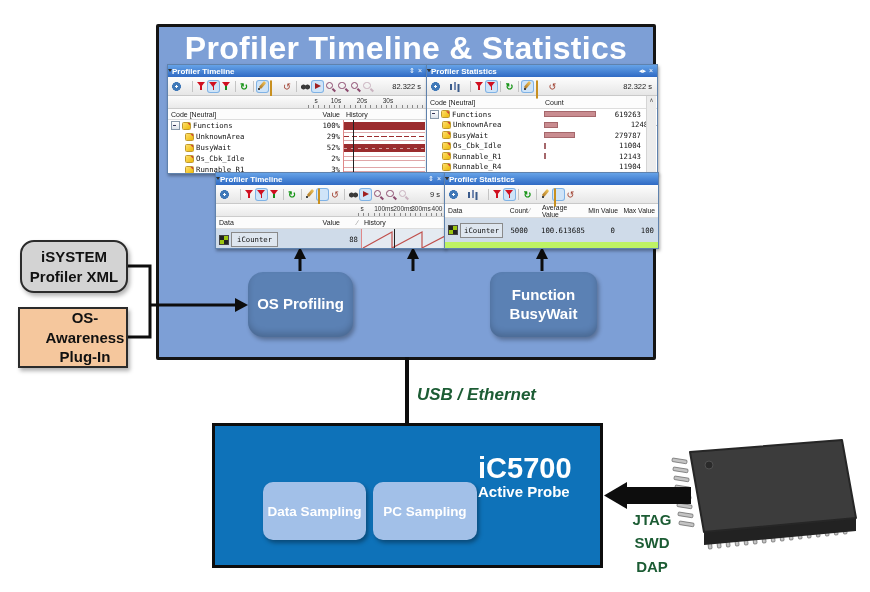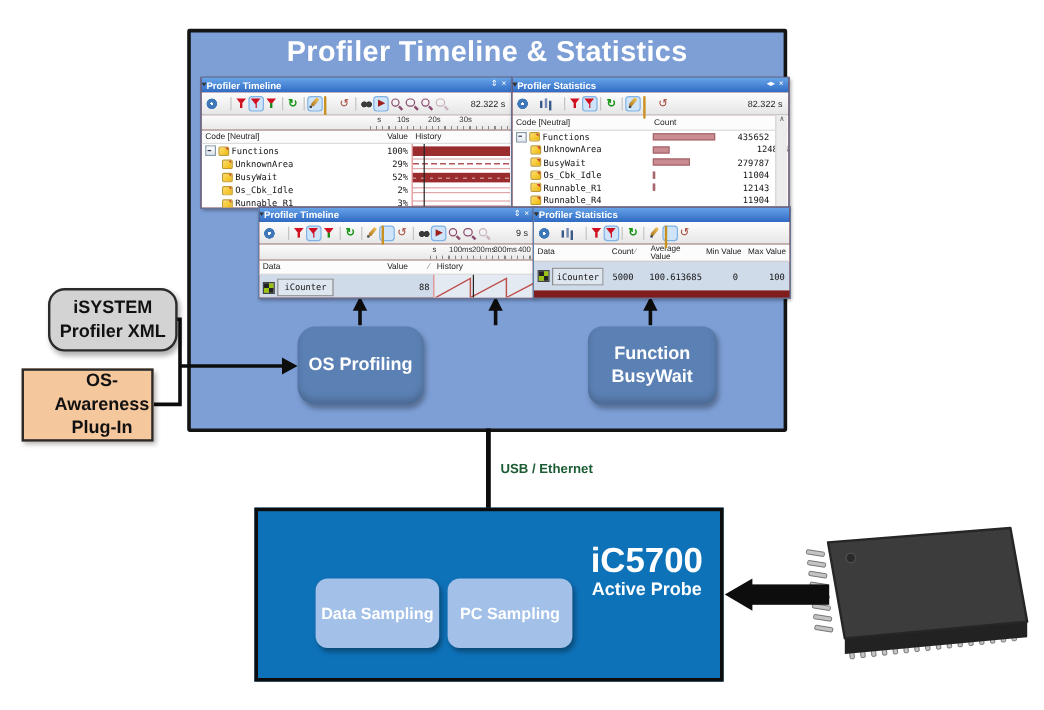--- a/index.html
+++ b/index.html
@@ -3,24 +3,24 @@
 <meta charset="utf-8">
 <style>
   html,body{margin:0;padding:0;background:#fff;}
   .canvas{position:relative;width:870px;height:592px;background:#ffffff;overflow:hidden;
           font-family:"Liberation Sans",sans-serif;}
 
   
   .panel{position:absolute;left:156px;top:24px;width:494px;height:330px;
          background:#7d9fd6;border:3px solid #141414;border-radius:2px;}
   .panel-title{position:absolute;left:156px;top:30px;width:500px;text-align:center;
-         color:#fff;font-size:24px;font-weight:600;letter-spacing:.3px;}
-
-  
-  .win{position:absolute;background:#7f1d1d;border:1px solid #5f82ad;box-shadow:1px 2px 3px rgba(0,0,0,.35);
+         color:#fff;font-size:32px;font-weight:600;letter-spacing:.3px;}
+
+  
+  .win{position:absolute;background:#bef264;border:1px solid #5f82ad;box-shadow:1px 2px 3px rgba(0,0,0,.35);
        overflow:hidden;font-family:"Liberation Sans",sans-serif;}
   .tbar{height:12px;background:linear-gradient(#66a3e8,#2f6ac4);color:#fff;font-size:8px;
         font-weight:bold;display:flex;align-items:center;padding:0 4px;}
   .tbar .sp{flex:1}
   .tbtn{font-size:7px;font-weight:normal;margin-left:3px;line-height:12px;cursor:default}
   .tools{height:18px;background:linear-gradient(#fdfdfd,#e6e6e6);border-bottom:1px solid #c9c9c9;
          display:flex;align-items:center;gap:1.5px;padding:0 3px;}
   .time{margin-left:auto;font-size:7.5px;color:#222;padding-right:2px;white-space:nowrap}
 
   
@@ -107,21 +107,21 @@
         align-items:center;justify-content:center;text-align:center;font-weight:bold;}
   .box-gray{background:#d3d3d3;border:2.5px solid #2b2b2b;border-radius:14px;color:#111;
         font-size:15px;line-height:1.3;box-shadow:2px 3px 4px rgba(0,0,0,.3);}
   .box-peach{background:#f5c79d;border:2.5px solid #2b2b2b;color:#111;font-size:15px;line-height:1.3;
         box-shadow:2px 3px 4px rgba(0,0,0,.3);}
   .box-steel{background:#5b81b4;border-radius:12px;color:#fff;font-size:15px;line-height:1.25;
         box-shadow:inset 0 -4px 6px rgba(0,0,0,.18),2px 3px 4px rgba(0,0,0,.3);}
   .box-probe{background:#0e72b9;border:3px solid #0d0d0d;}
   .box-light{background:#a2c0e8;border-radius:10px;color:#fff;font-size:13.5px;font-weight:bold;
         box-shadow:2px 3px 4px rgba(0,0,0,.35);}
-  .probe-text{position:absolute;left:478px;top:453px;width:122px;text-align:center;color:#fff;}
+  .probe-text{position:absolute;left:478px;top:453px;width:122px;color:#fff;}
   .probe-name{font-size:29px;font-weight:bold;line-height:1.05;}
   .probe-sub{font-size:15px;font-weight:bold;line-height:1.2;}
   .green-label{position:absolute;color:#1c5c34;font-weight:bold;}
 </style>
 </head>
 <body>
 
 <div class="canvas">
 
   <div class="panel"></div>
@@ -312,21 +312,21 @@
     </div>
     <div class="rows" style="height:65px;overflow:hidden">
       <div class="trow" style="height:10.5px">
         <div class="cell" style="width:115px">
             <span class="exp"></span>
             <span class="fic"></span>
             <span>Functions</span>
           </div>
         <div class="cell num" style="flex:1;position:relative;padding-right:16px">
             <div class="cbar" style="width:52px"></div>
-            <span style="position:relative">435652</span>
+            <span style="position:relative">619263</span>
           </div>
       </div>
       <div class="trow" style="height:10.5px">
         <div class="cell" style="width:115px;padding-left:15px">
             <span class="fic"></span>
             <span>UnknownArea</span>
           </div>
         <div class="cell num" style="flex:1;position:relative;padding-right:0">
             <div class="cbar" style="width:14px"></div>
             <span style="position:relative">124834</span>
@@ -468,45 +468,50 @@
         <span style="border:1px solid #8a8a8a;background:#dee6ef;padding:2px 3px">iCounter</span>
       </div>
       <div class="cell num" style="width:26px;padding:0 1px">5000</div>
       <div style="width:10px"></div>
       <div class="cell num" style="width:48px;justify-content:flex-start;padding-left:2px">100.613685</div>
       <div class="cell num" style="width:32px;padding:0 4px 0 1px">0</div>
       <div class="cell num" style="flex:1;padding-right:4px">100</div>
     </div>
   </div>
 
-  <div class="dbox box-gray" style="left:20px;top:240px;width:108px;height:53px;margin-left:20px;">
+  <div class="dbox box-gray" style="left:20px;top:240px;width:108px;height:53px;">
     <span>iSYSTEM</span>
     <span>Profiler XML</span>
   </div>
   <div class="dbox box-peach" style="left:18px;top:307px;width:110px;height:61px;padding-left:24px;">
     <span>OS-Awareness</span>
     <span>Plug-In</span>
   </div>
 
   <div class="dbox box-steel" style="left:248px;top:272px;width:105px;height:65px;border-radius:15px;">
     <span>OS Profiling</span>
   </div>
   <div class="dbox box-steel" style="left:490px;top:272px;width:107px;height:65px;">
     <span>Function</span>
     <span>BusyWait</span>
   </div>
 
-  <div class="green-label" style="left:417px;top:385px;font-size:11px;">USB / Ethernet</div>
+  <div class="green-label" style="left:417px;top:385px;font-size:17px;font-style:italic;">USB / Ethernet</div>
 
   <div class="dbox box-probe" style="left:212px;top:423px;width:391px;height:145px;"></div>
   <div class="dbox box-light" style="left:263px;top:482px;width:103px;height:58px;">
     <span>Data Sampling</span>
   </div>
   <div class="dbox box-light" style="left:373px;top:482px;width:104px;height:58px;">
     <span>PC Sampling</span>
   </div>
   <div class="probe-text">
     <div class="probe-name">iC5700</div>
     <div class="probe-sub">Active Probe</div>
   </div>
 
+  <div class="green-label" style="left:620px;top:508px;width:64px;text-align:center;font-size:15px;line-height:1.55;">
+    <div>JTAG</div>
+    <div>SWD</div>
+    <div>DAP</div>
+  </div>
 
 </div>
 
 </body></html>

